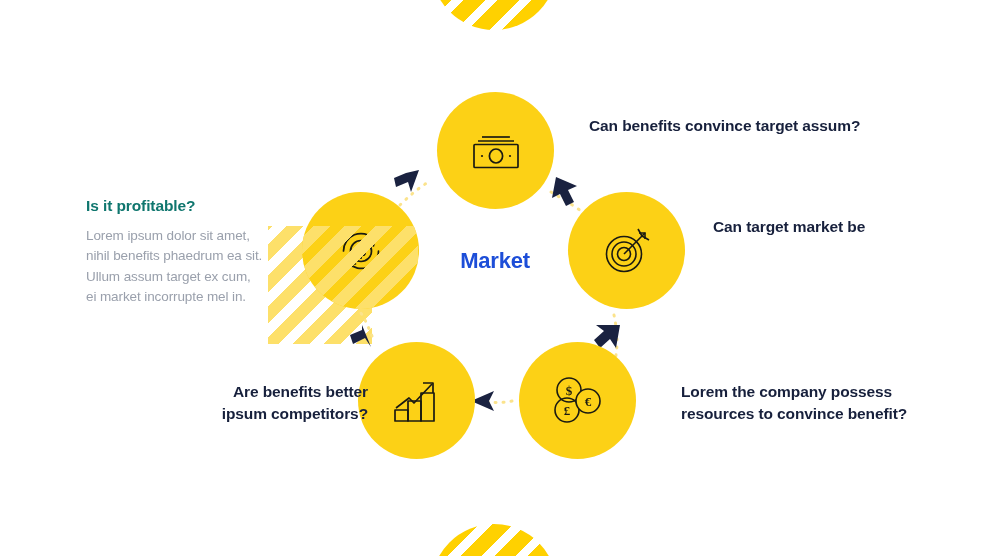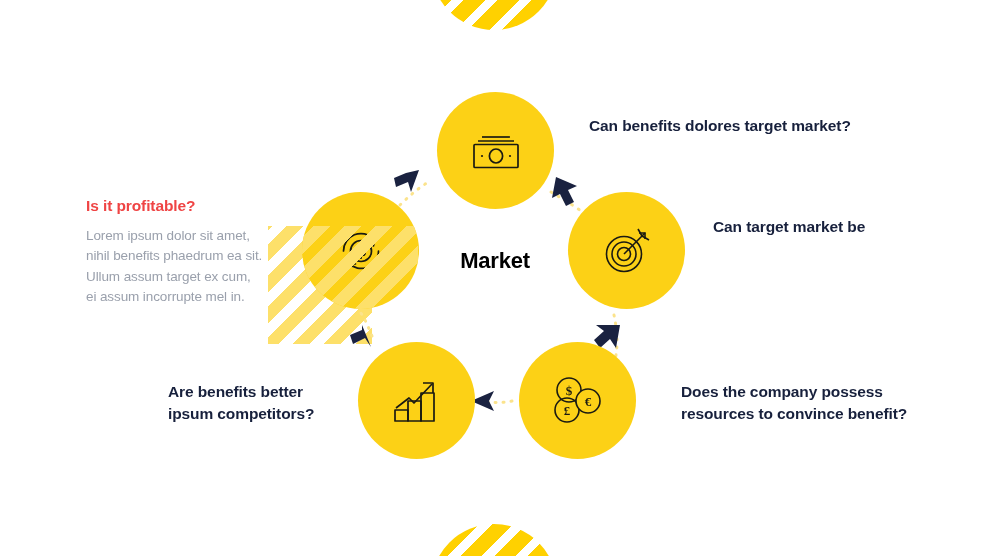--- a/index.html
+++ b/index.html
@@ -109,49 +109,49 @@
     pointer-events: none;
   }
 
   
   #center-label {
     position: absolute;
     left: 415px;
     top: 246px;
     width: 160px;
     text-align: center;
-    color: #000000;
+    color: #1d4ed8;
     font-size: 22px;
     font-weight: bold;
     line-height: 1.32;
     letter-spacing: -0.2px;
   }
 
   
   .caption {
     position: absolute;
     color: #17203C;
     font-size: 15.5px;
     font-weight: bold;
     line-height: 1.42;
     letter-spacing: -0.1px;
   }
   #cap-revenue   { left: 589px; top: 115px; width: 330px; }
   #cap-target    { left: 713px; top: 216px; width: 235px; }
   #cap-resources { left: 681px; top: 381px; width: 245px; }
-  #cap-benefits  { left: 168px; top: 381px; width: 200px; text-align: left; }
+  #cap-benefits  { left: 168px; top: 381px; width: 200px; text-align: right; }
 
   #cap-profit {
     position: absolute;
     left: 86px;
     top: 195px;
     width: 195px;
   }
   #cap-profit .title {
-    color: #ef4444;
+    color: #0f766e;
     font-size: 15.5px;
     font-weight: bold;
     line-height: 1.4;
     letter-spacing: -0.1px;
     margin-bottom: 9px;
   }
   #cap-profit .body {
     color: #9AA0AC;
     font-size: 13.5px;
     font-weight: normal;
@@ -268,40 +268,40 @@
 
   <div id="profit-stripes">
     <div class="stripes-inner"></div>
   </div>
 
   <div id="center-label">
     <div>Market</div>
   </div>
 
   <div class="caption" id="cap-revenue">
-    <div>Can benefits dolores target market?</div>
+    <div>Can benefits convince target assum?</div>
   </div>
 
   <div class="caption" id="cap-target">
     <div>Can target market be</div>
   </div>
 
   <div class="caption" id="cap-resources">
-    <div>Does the company possess</div>
+    <div>Lorem the company possess</div>
     <div>resources to convince benefit?</div>
   </div>
 
   <div class="caption" id="cap-benefits">
     <div>Are benefits better</div>
     <div>ipsum competitors?</div>
   </div>
 
   <div id="cap-profit">
     <div class="title">Is it profitable?</div>
     <div class="body">
       <div>Lorem ipsum dolor sit amet,</div>
       <div>nihil benefits phaedrum ea sit.</div>
       <div>Ullum assum target ex cum,</div>
-      <div>ei assum incorrupte mel in.</div>
+      <div>ei market incorrupte mel in.</div>
     </div>
   </div>
 
 </div>
 
 </body></html>

